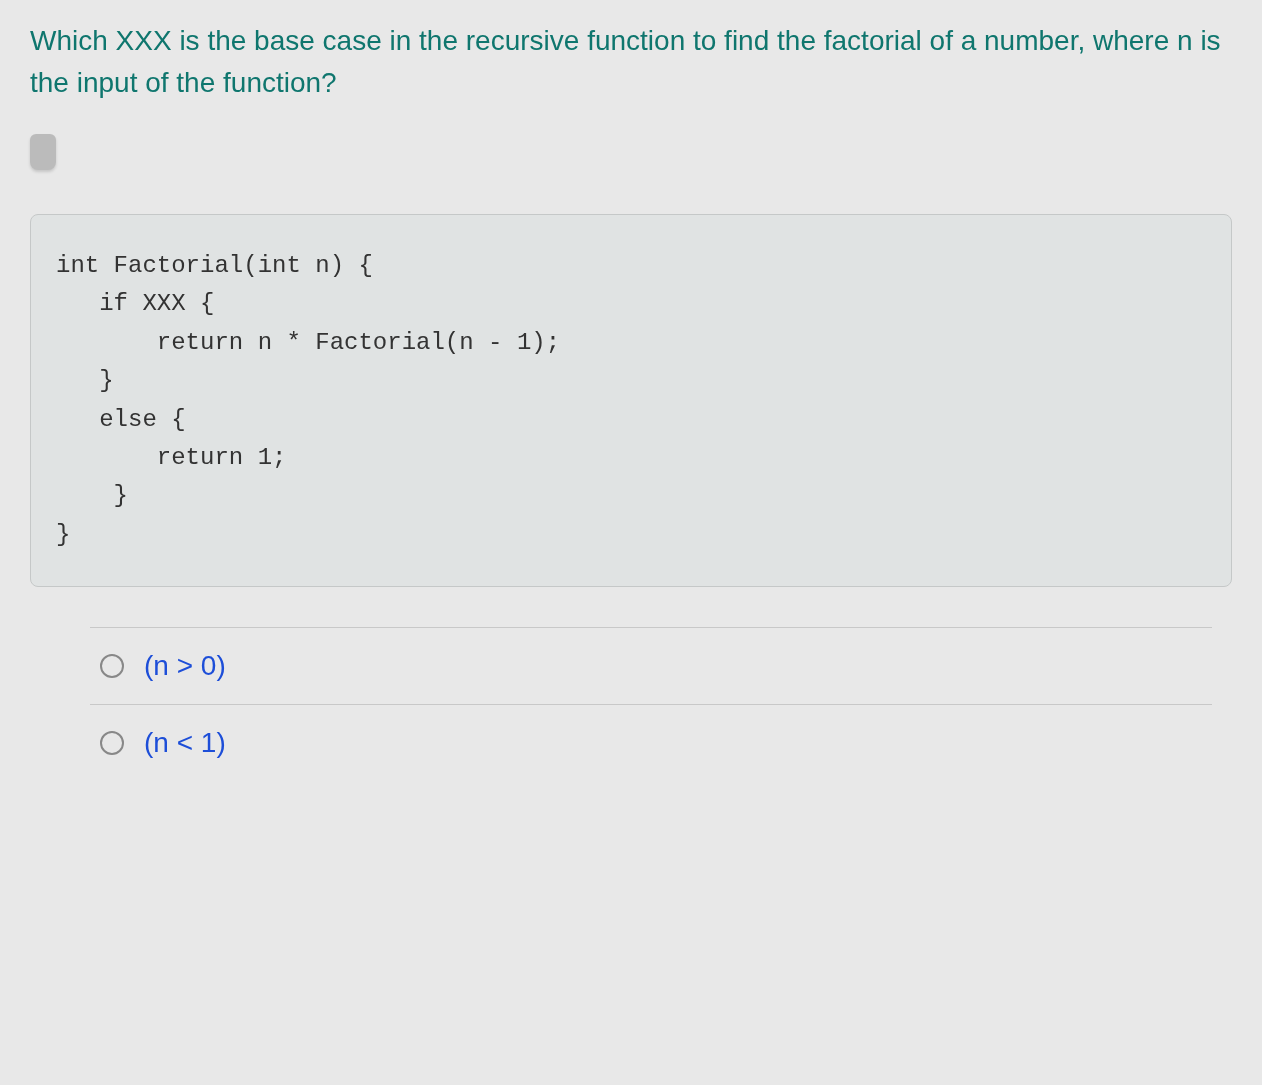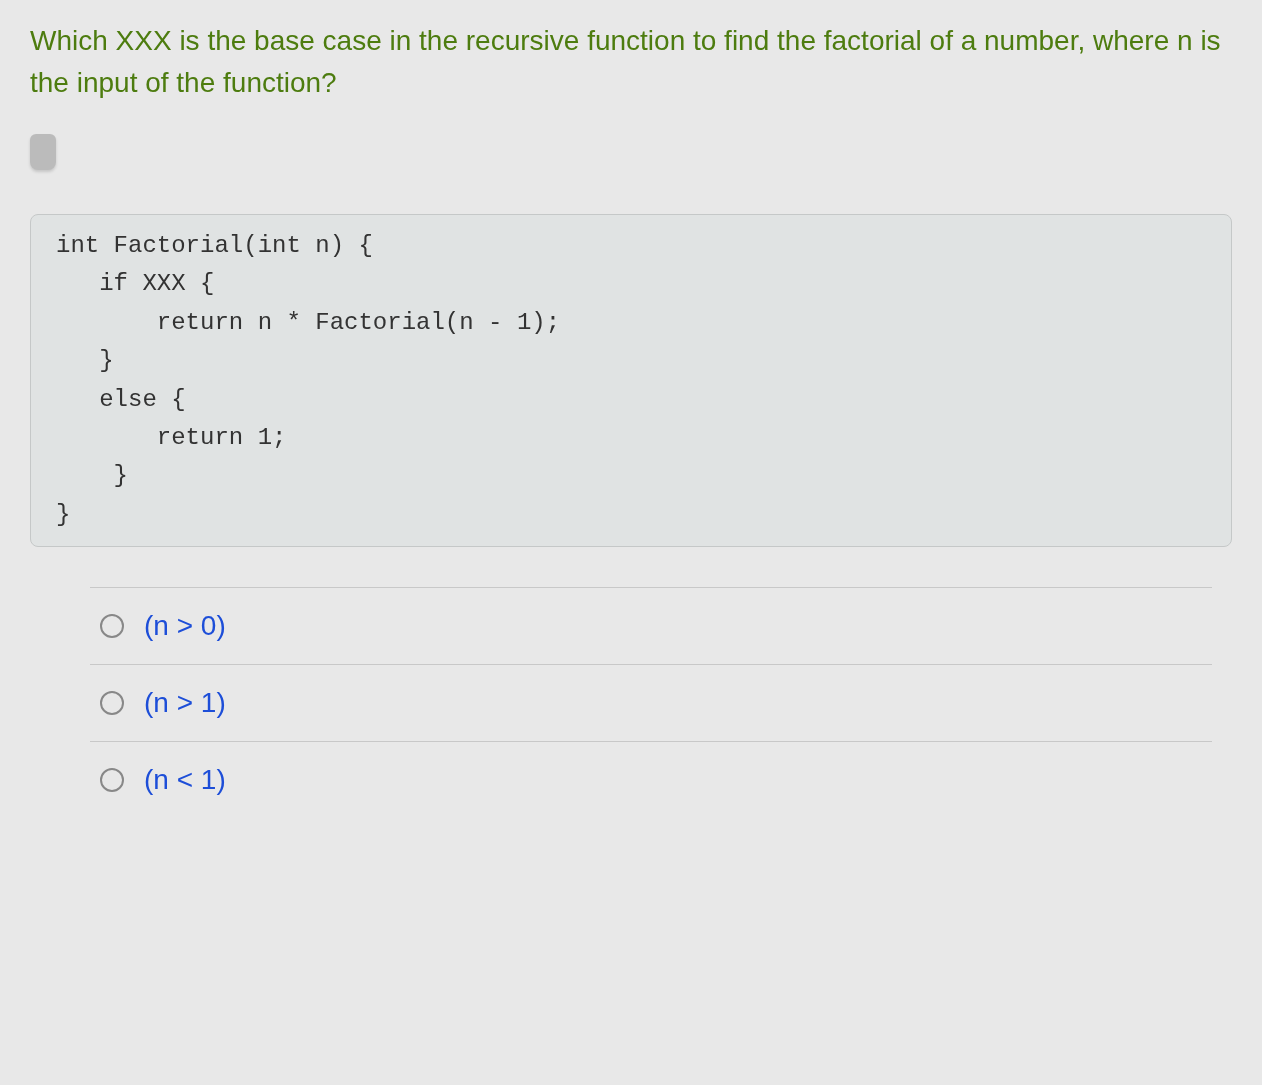--- a/index.html
+++ b/index.html
@@ -9,38 +9,38 @@
     }
     body {
       font-family: Arial, Helvetica, sans-serif;
       background: #e8e8e8;
       padding: 20px 30px;
       width: 1262px;
       min-height: 1085px;
     }
     .question-text {
       font-size: 28px;
-      color: #4d7c0f;
+      color: #0f766e;
       line-height: 1.5;
       margin-bottom: 30px;
     }
     .flag-icon {
       display: inline-block;
       width: 26px;
       height: 36px;
       background: #bbb;
       border-radius: 6px 6px 8px 8px;
       margin-bottom: 20px;
       box-shadow: 0 2px 3px rgba(0,0,0,0.15);
     }
     .code-block {
       background: #e0e3e3;
       border: 1px solid #c5c8c8;
       border-radius: 8px;
-      padding: 12px 25px;
+      padding: 32px 25px;
       margin-top: 20px;
       margin-bottom: 40px;
       font-family: 'Courier New', Courier, monospace;
       font-size: 24px;
       color: #333;
       line-height: 1.6;
       white-space: pre;
     }
     .options-container {
       padding-left: 60px;
@@ -95,22 +95,18 @@
 }</div>
 
 <div class="divider-top"></div>
 <div class="options-container">
   <div class="option-row">
     <div class="radio-circle"></div>
     <div class="option-label">(n &gt; 0)</div>
   </div>
   <div class="option-row">
     <div class="radio-circle"></div>
-    <div class="option-label">(n &gt; 1)</div>
-  </div>
-  <div class="option-row">
-    <div class="radio-circle"></div>
     <div class="option-label">(n &lt; 1)</div>
   </div>
 </div>
 
 
 
 
 </body></html>

